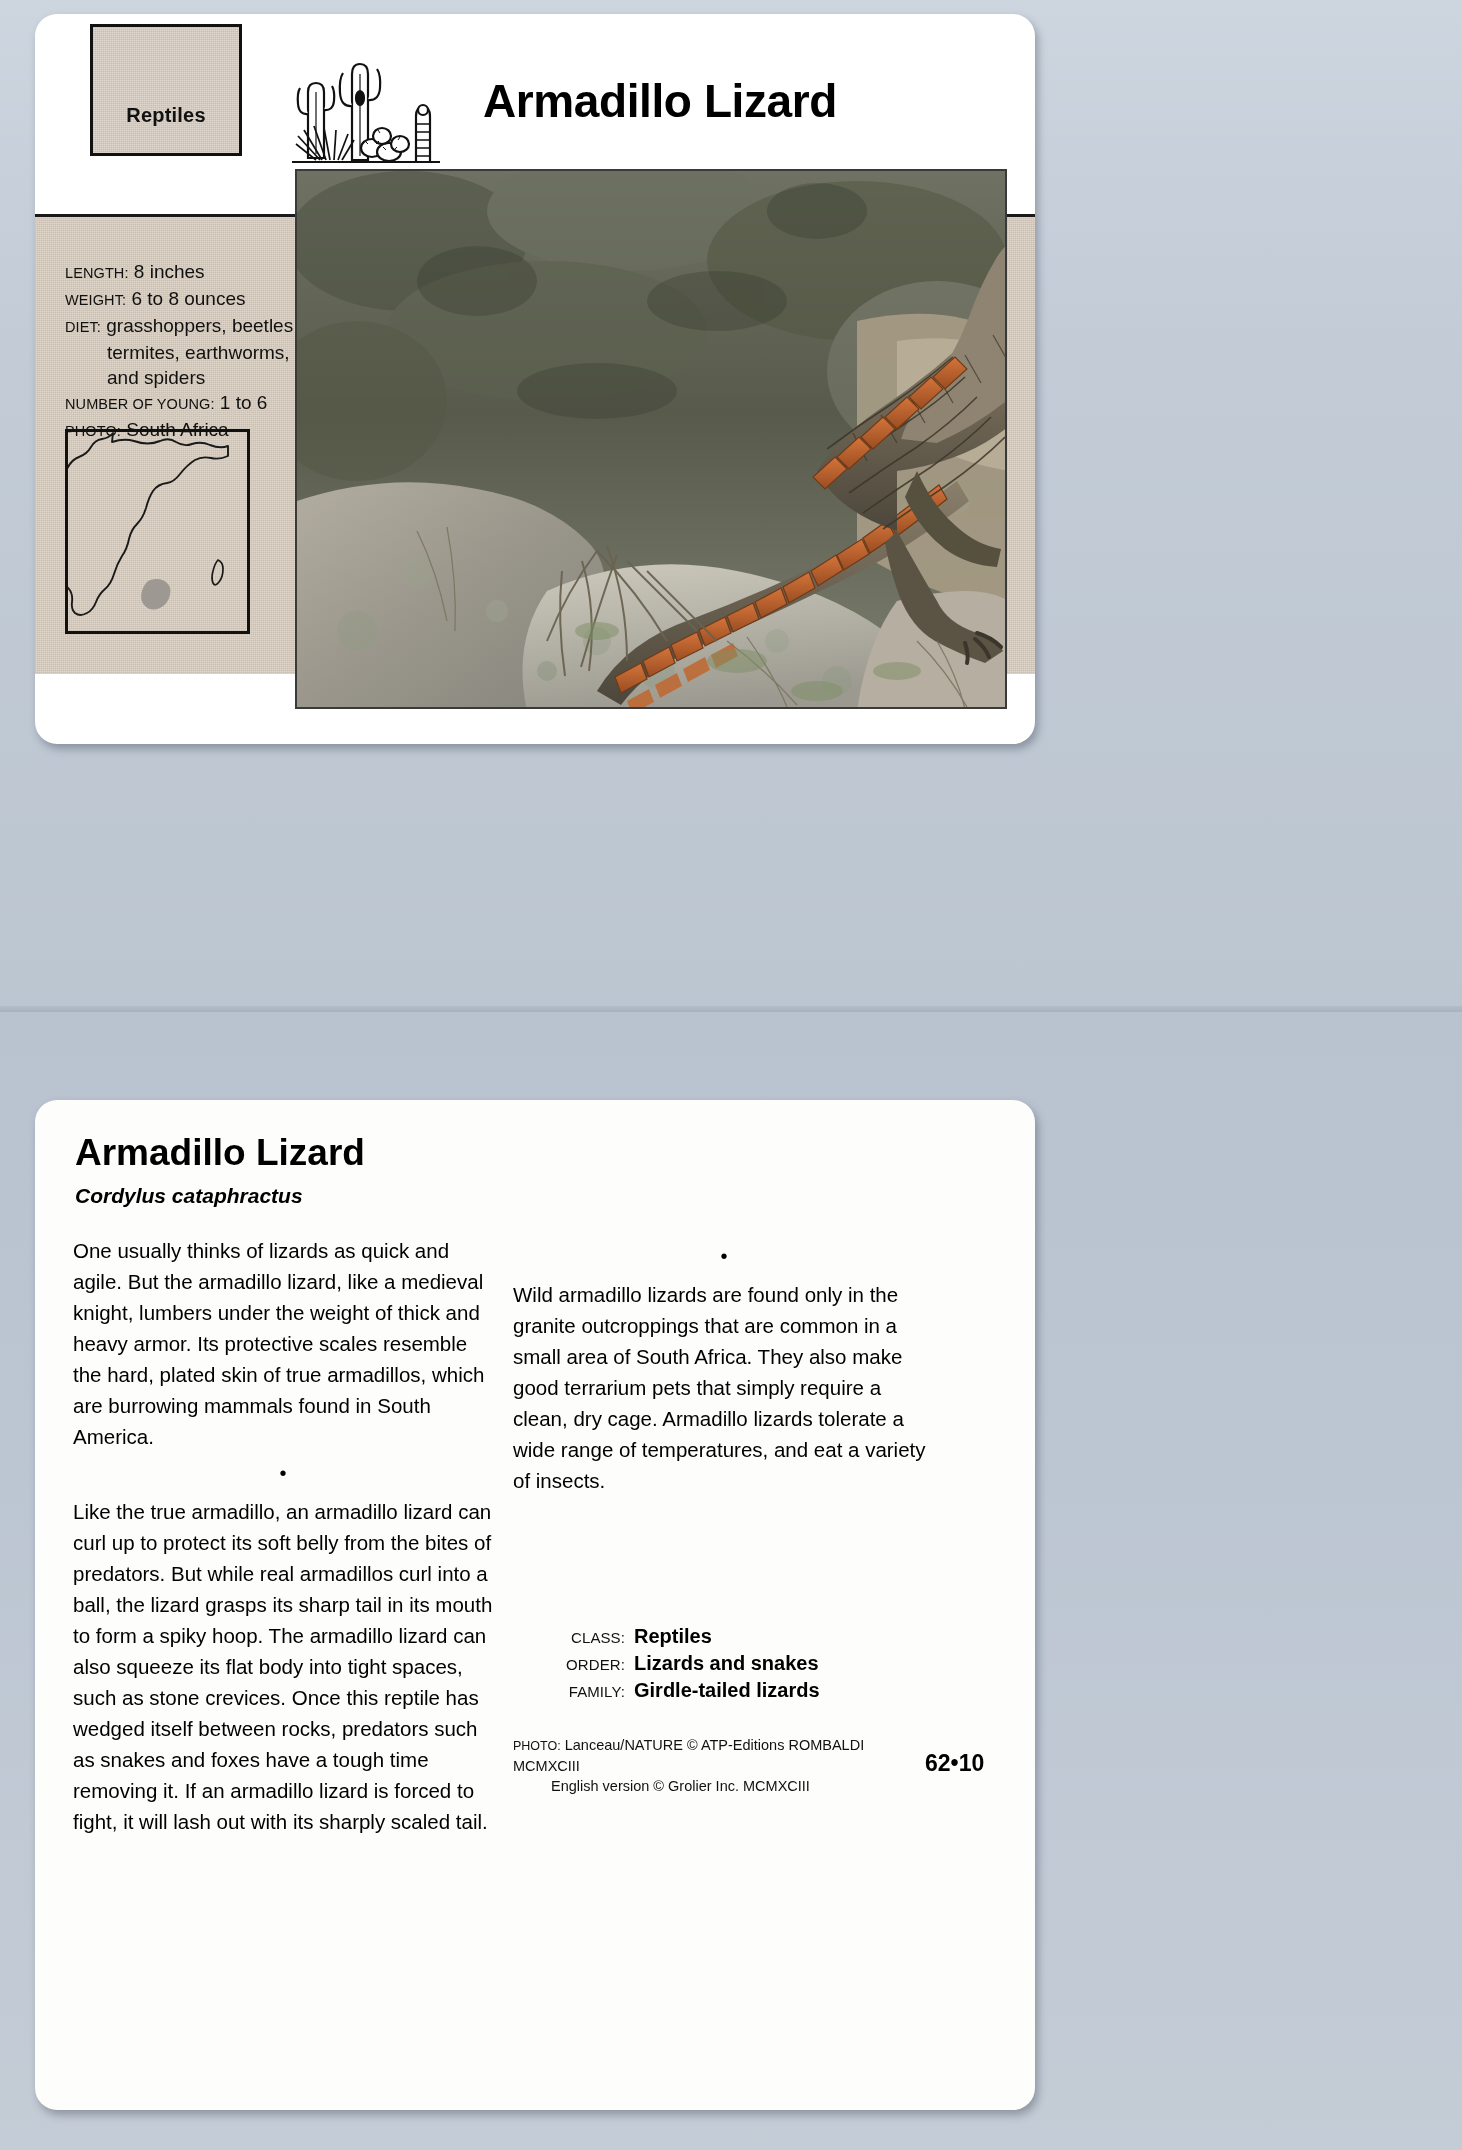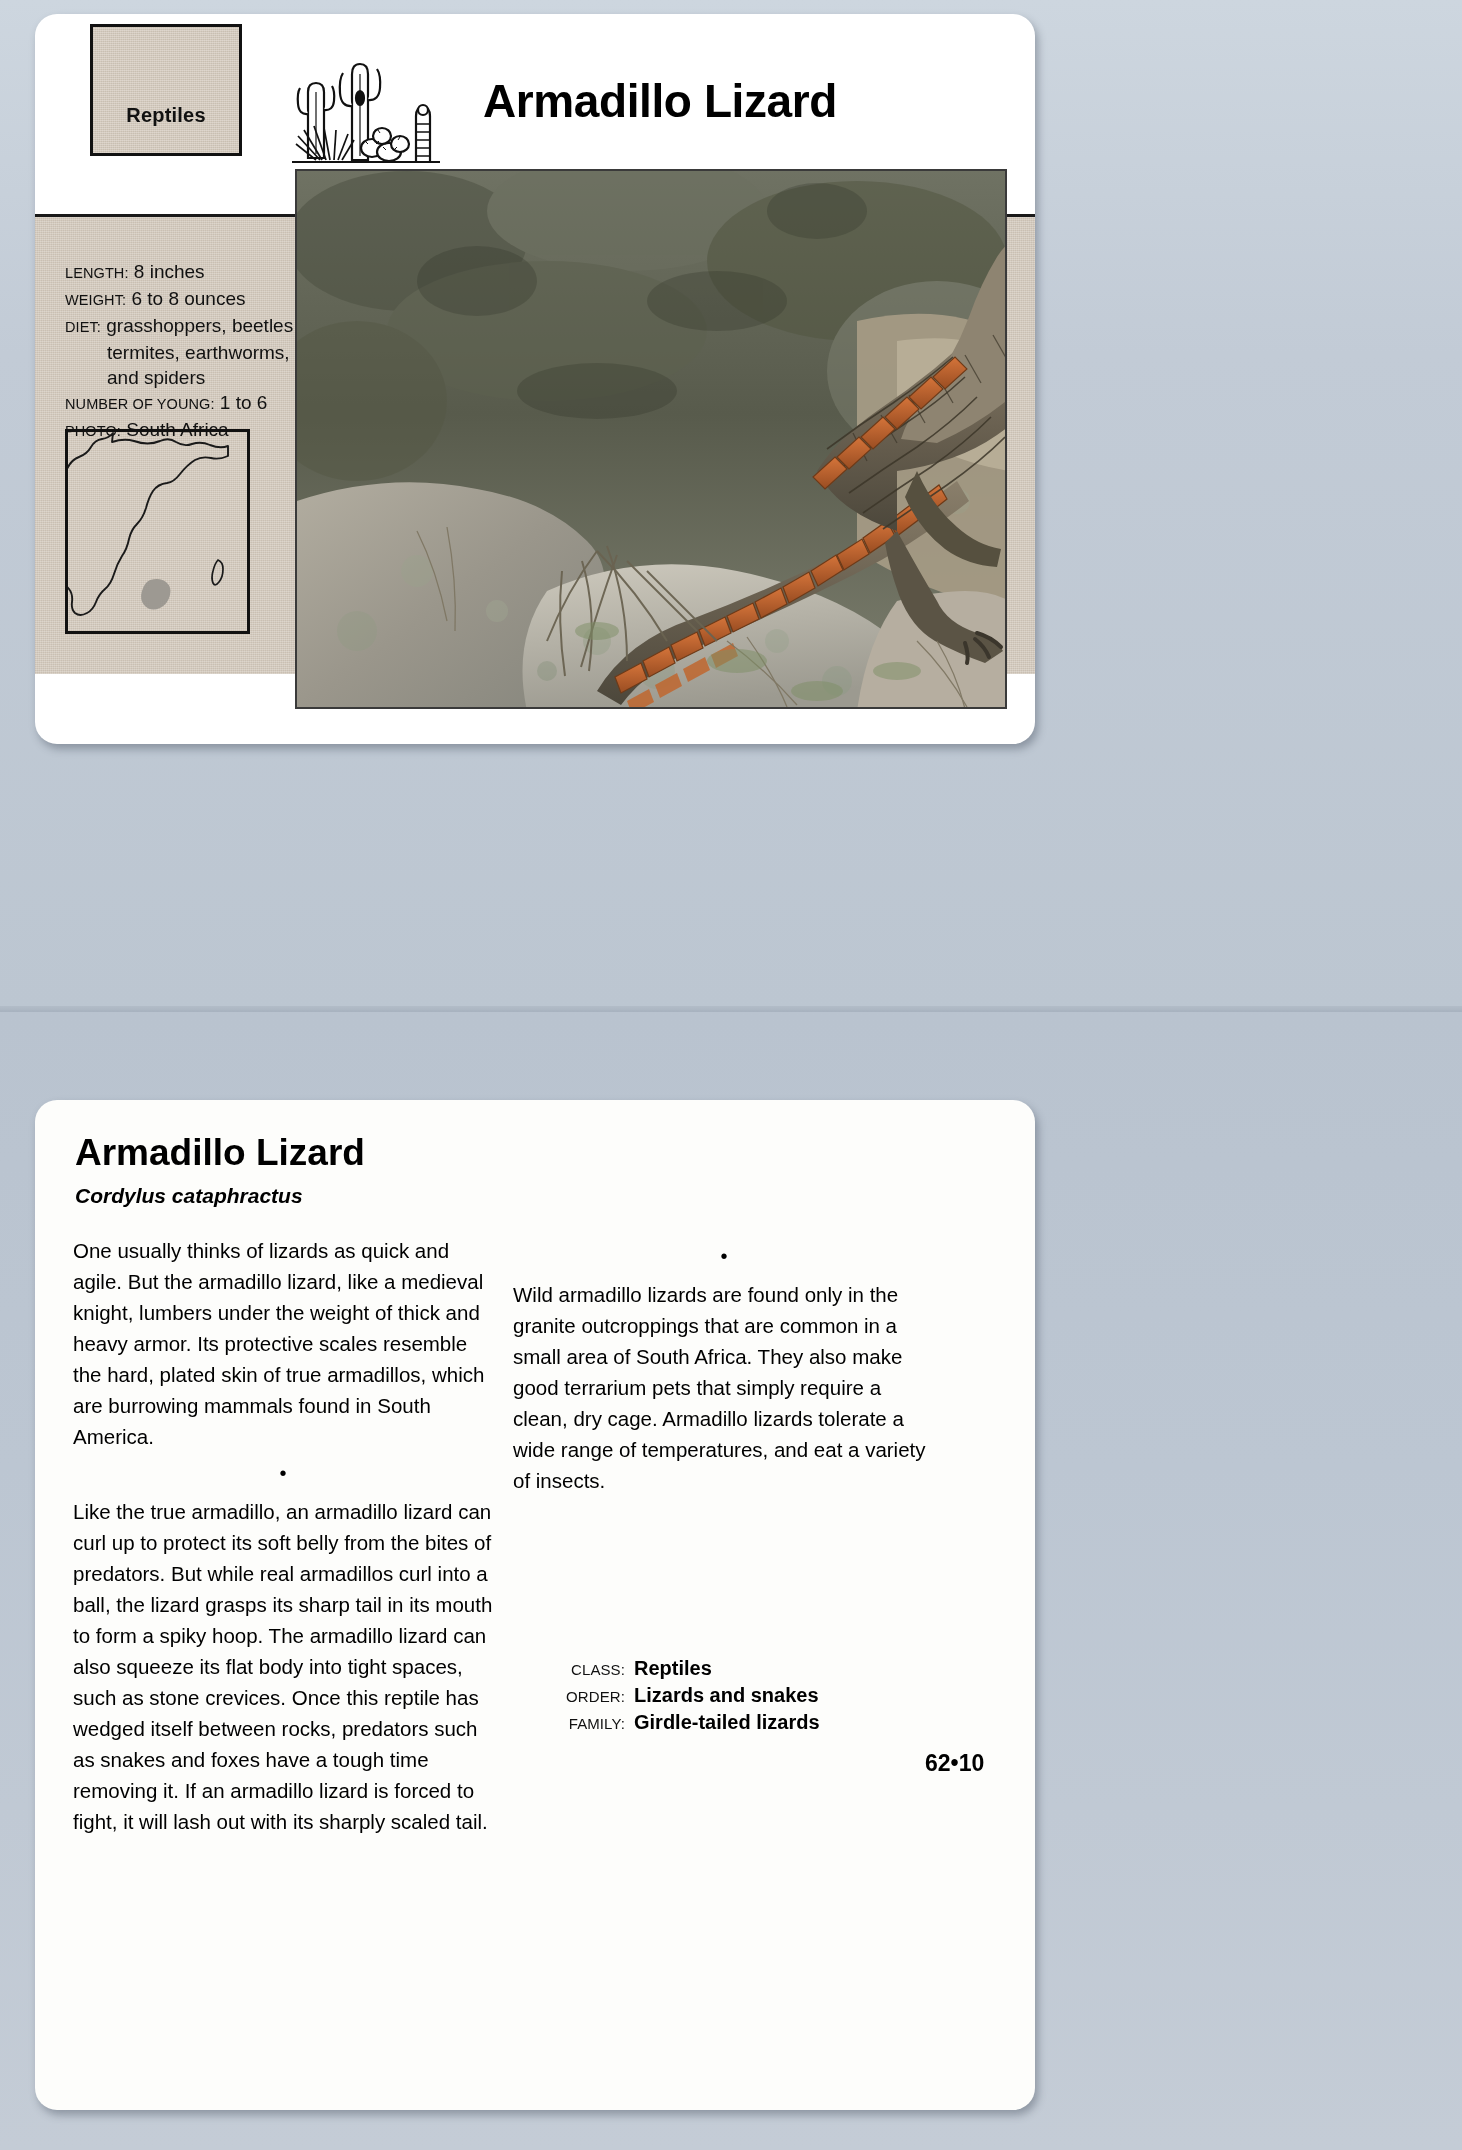--- a/index.html
+++ b/index.html
@@ -83,21 +83,21 @@
   }
   .title-back{position:absolute;left:40px;top:32px;font-size:37px;font-weight:bold;color:#000;}
   .sci-back{position:absolute;left:40px;top:84px;font-size:21px;font-weight:bold;font-style:italic;color:#000;}
 
   .col{position:absolute;top:135px;font-size:20.5px;line-height:31px;color:#000000;}
   .col-left{left:38px;width:420px;}
   .col-right{left:478px;width:422px;}
   .col p{margin:0 0 0 0;}
   .bullet{text-align:center;font-size:20px;line-height:34px;margin:4px 0 6px 0;}
 
-  .taxo{position:absolute;left:478px;top:525px;width:422px;margin-top:32px;}
+  .taxo{position:absolute;left:478px;top:525px;width:422px;}
   .trow{display:flex;align-items:baseline;margin-bottom:4px;}
   .tkey{width:112px;text-align:right;font-size:15px;color:#111;padding-right:9px;letter-spacing:.1px;}
   .tval{font-size:20px;font-weight:bold;color:#000;}
 
   .credit{position:absolute;left:478px;top:635px;width:390px;text-align:left;}
   .credit .c1{font-size:14.5px;color:#111;line-height:20px;}
   .credit .c1 .lbl{font-size:12.5px;}
   .credit .c2{font-size:14.5px;color:#111;line-height:20px;padding-left:38px;}
   .pageno{position:absolute;left:890px;top:650px;font-size:23px;font-weight:bold;color:#000;}
 </style>
@@ -383,15 +383,22 @@
     <div class="trow">
       <span class="tkey">ORDER:</span>
       <span class="tval">Lizards and snakes</span>
     </div>
     <div class="trow">
       <span class="tkey">FAMILY:</span>
       <span class="tval">Girdle-tailed lizards</span>
     </div>
   </div>
 
+  <div class="credit">
+    <div class="c1">
+      <span class="lbl">PHOTO:</span>
+      <span>Lanceau/NATURE   © ATP-Editions ROMBALDI MCMXCIII</span>
+    </div>
+    <div class="c2">English version © Grolier Inc. MCMXCIII</div>
+  </div>
 
   <div class="pageno">62•10</div>
 </div>
 
 </body></html>

